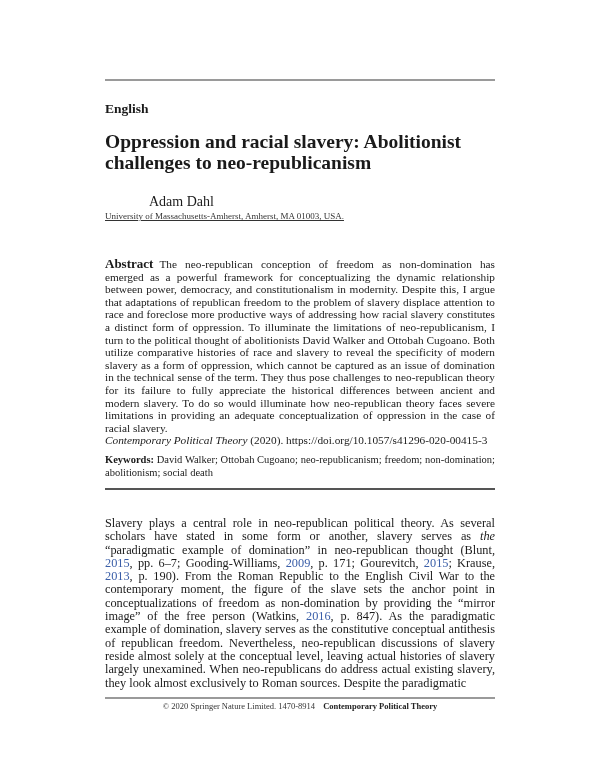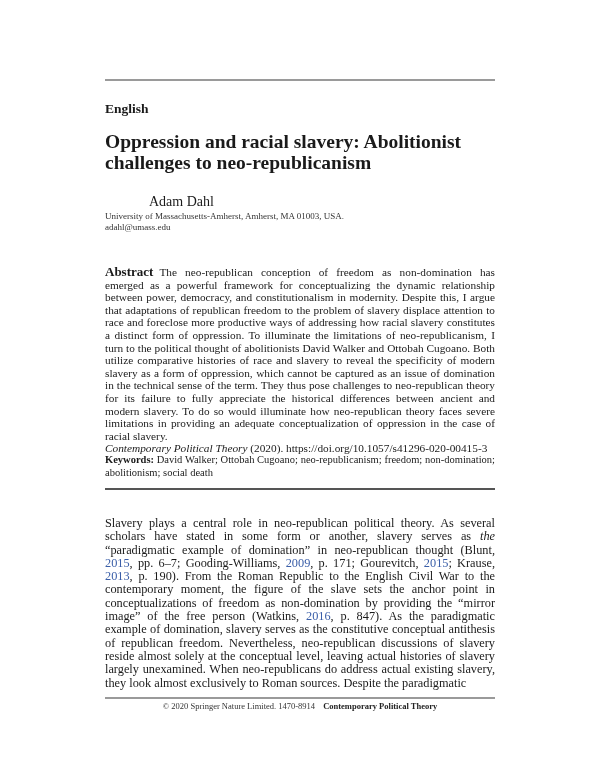--- a/index.html
+++ b/index.html
@@ -2,22 +2,22 @@
 <html><head>
   <meta charset="utf-8">
   <style>
     html, body { margin: 0; padding: 0; background: #ffffff; }
     body { width: 600px; height: 776px; position: relative; overflow: hidden;
       font-family: "Liberation Serif", "DejaVu Serif", serif; color: #1a1a1a; }
     .rule-top { position: absolute; left: 105px; width: 390px; top: 79px; height: 2px; background: #9a9a9a; }
     .article-label { position: absolute; left: 105px; top: 101px; font-weight: bold; font-size: 13.5px; }
     .title { position: absolute; left: 105px; top: 131px; width: 395px; font-weight: bold; font-size: 19.5px; line-height: 21px; margin: 0; }
     .author { position: absolute; left: 105px; top: 194px; font-size: 14px; margin-left: 44px; }
-    .affil { position: absolute; left: 105px; top: 211px; font-size: 9px; line-height: 11px; color: #333; }
-    .abstract { position: absolute; left: 105px; top: 258px; width: 390px; font-size: 11.3px; line-height: 12.6px; text-align: justify; margin-top: 8px; }
+    .affil { position: absolute; left: 105px; top: 211px; font-size: 9px; line-height: 11px; color: #333; text-decoration: underline; }
+    .abstract { position: absolute; left: 105px; top: 258px; width: 390px; font-size: 11.3px; line-height: 12.6px; text-align: justify; }
     .abstract .lead { font-weight: bold; font-size: 13px; margin-right: 6px; }
     .abstract .journal { font-style: italic; }
     .keywords { position: absolute; left: 105px; top: 454px; width: 390px; font-size: 10.5px; line-height: 12.6px; text-align: justify; }
     .keywords .lead { font-weight: bold; }
     .rule-mid { position: absolute; left: 105px; width: 390px; top: 488px; height: 1.5px; background: #555; }
     .body-text { position: absolute; left: 105px; top: 517px; width: 390px; font-size: 12.3px; line-height: 13.3px; text-align: justify; font-family: Liberation Serif, serif; }
     .body-text a, .cite { color: #3a5ea8; text-decoration: none; }
     .rule-foot { position: absolute; left: 105px; width: 390px; top: 697px; height: 1.5px; background: #9a9a9a; }
     .footer { position: absolute; left: 105px; width: 390px; top: 701px; text-align: center; font-size: 8.5px; line-height: 10px; color: #333; }
     .footer .jname { font-weight: bold; margin-left: 8px; color: #222; }
@@ -25,21 +25,20 @@
 </head>
 <body>
 
 <div class="rule-top"></div>
 <div class="article-label">English</div>
 <h1 class="title">Oppression and racial slavery: Abolitionist challenges to neo-republicanism</h1>
 
 <div class="author">Adam Dahl</div>
 <div class="affil">
   <div>University of Massachusetts-Amherst, Amherst, MA 01003, USA.</div>
-  <div>adahl@umass.edu</div>
 </div>
 
 <div class="abstract">
   <span class="lead">Abstract</span><span>The neo-republican conception of freedom as non-domination has emerged as a powerful framework for conceptualizing the dynamic relationship between power, democracy, and constitutionalism in modernity. Despite this, I argue that adaptations of republican freedom to the problem of slavery displace attention to race and foreclose more productive ways of addressing how racial slavery constitutes a distinct form of oppression. To illuminate the limitations of neo-republicanism, I turn to the political thought of abolitionists David Walker and Ottobah Cugoano. Both utilize comparative histories of race and slavery to reveal the specificity of modern slavery as a form of oppression, which cannot be captured as an issue of domination in the technical sense of the term. They thus pose challenges to neo-republican theory for its failure to fully appreciate the historical differences between ancient and modern slavery. To do so would illuminate how neo-republican theory faces severe limitations in providing an adequate conceptualization of oppression in the case of racial slavery.</span><br>
   <span class="journal">Contemporary Political Theory</span><span> (2020). https://doi.org/10.1057/s41296-020-00415-3</span>
 </div>
 
 <div class="keywords">
   <span class="lead">Keywords:</span><span> David Walker; Ottobah Cugoano; neo-republicanism; freedom; non-domination; abolitionism; social death</span>
 </div>

